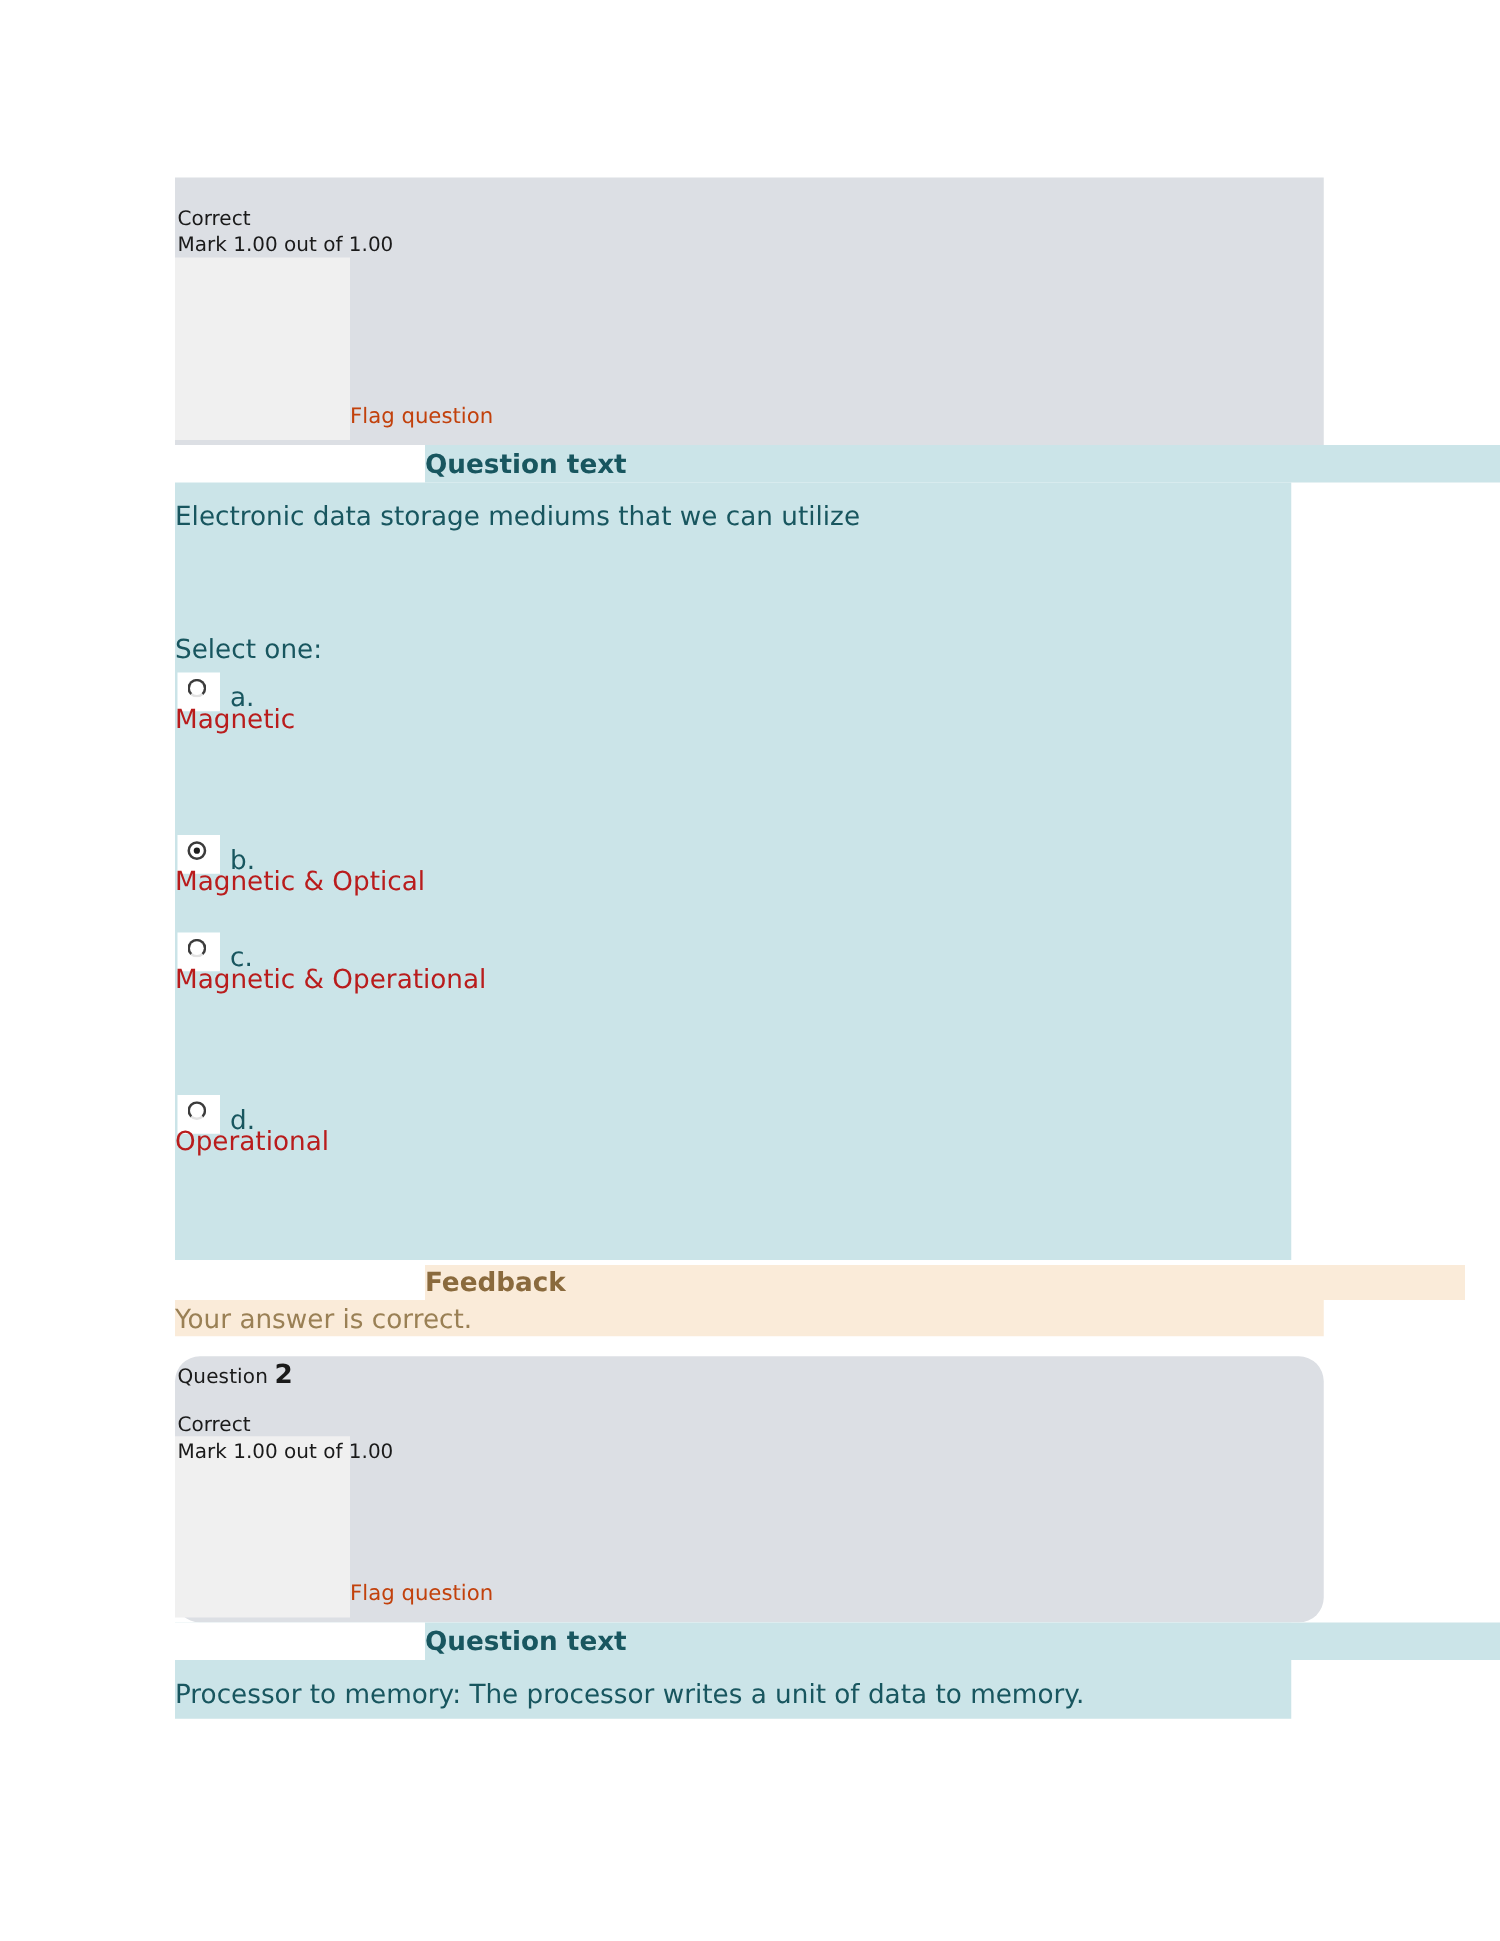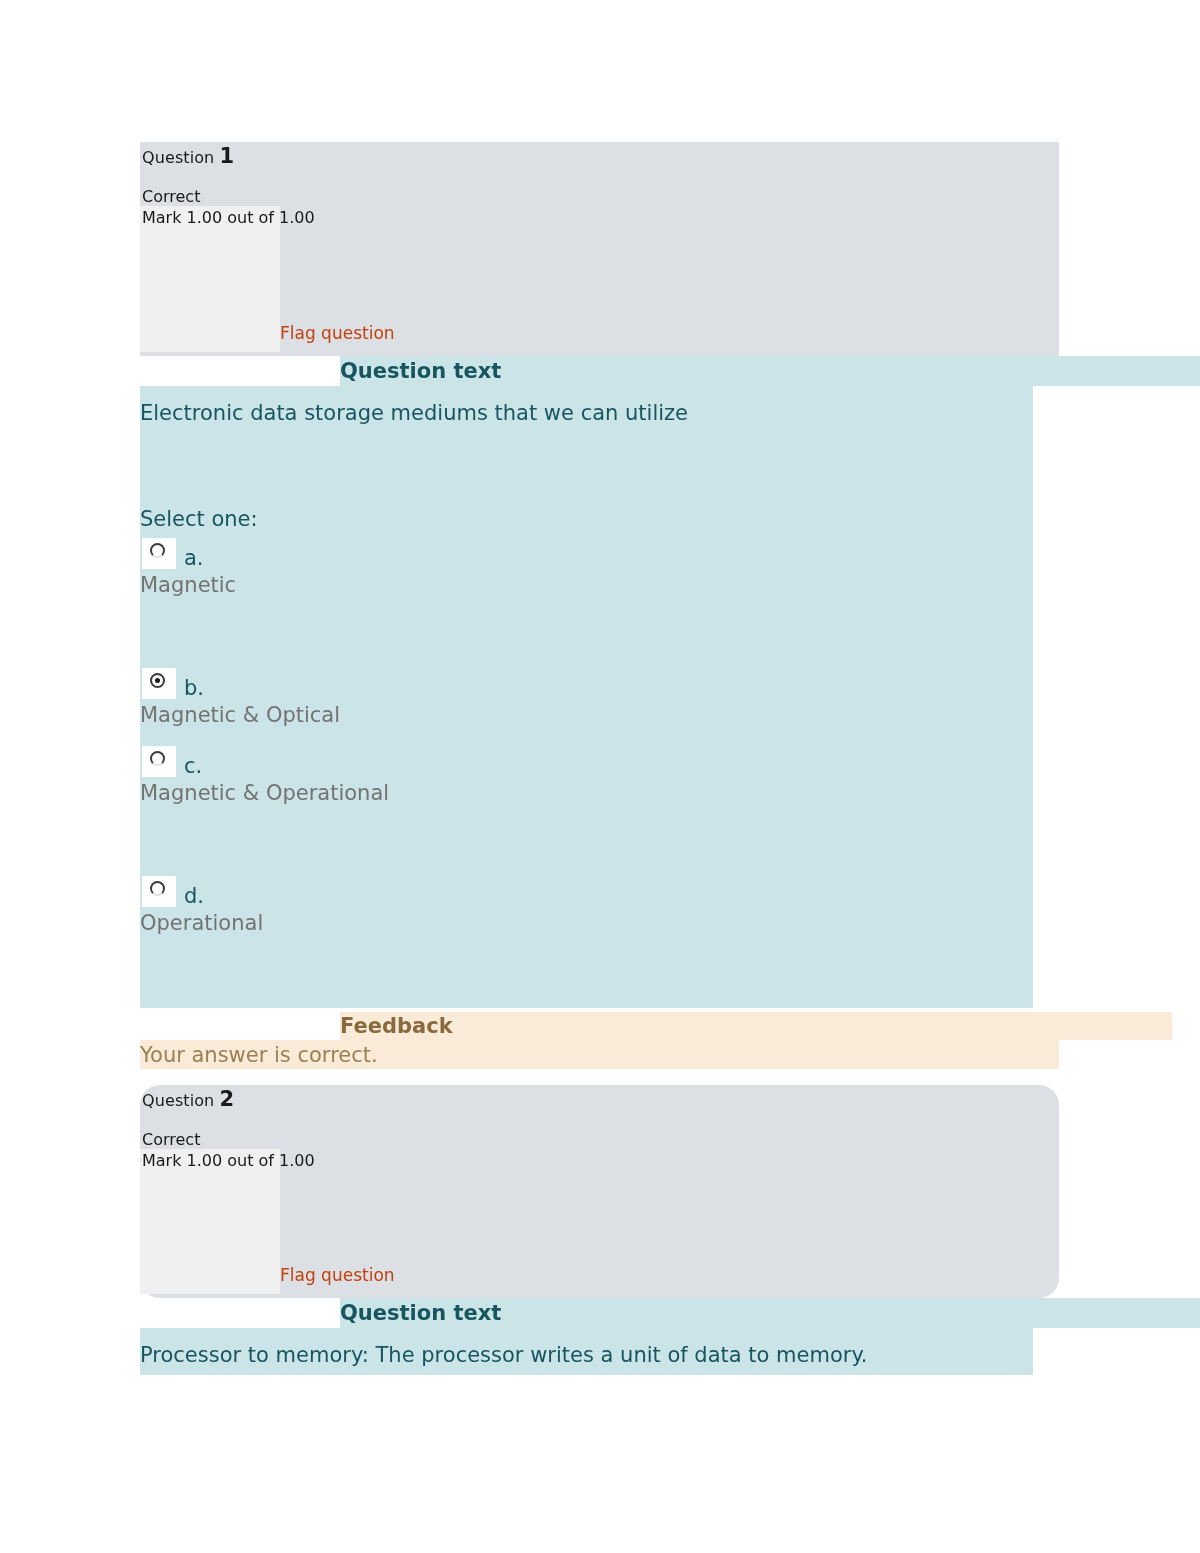--- a/index.html
+++ b/index.html
@@ -159,24 +159,24 @@
     position: absolute;
     left: 44px;
     top: 8px;
     font-size: 21px;
     line-height: 24px;
     color: #18565f;
   }
   .ans-text {
     position: absolute;
     left: 0px;
-    top: 34px;
-    font-size: 21px;
-    line-height: 26px;
-    color: #737373;
+    top: 24px;
+    font-size: 21px;
+    line-height: 26px;
+    color: #b91c1c;
     white-space: nowrap;
     text-align: center;
   }
 
   
   .fb-block {
     position: absolute;
     left: 140px;
     width: 919px;
     background: #faebd9;
@@ -215,22 +215,20 @@
   }
 </style>
 </head>
 <body>
 
 <div class="page">
 
   <div class="q-info" style="top:142px; height:214px;">
     <div class="q-info-inner"></div>
     <div class="q-info-text">
-      <div class="q-num"><span>Question</span>
-        <b>1</b></div>
       <div class="q-state">Correct</div>
       <div class="q-mark">Mark 1.00 out of 1.00</div>
     </div>
     <div class="flag-q" style="top:181px;">Flag question</div>
   </div>
 
   <div class="q-body" style="top:356px; height:652px;">
     <div class="q-head-row"></div>
     <div class="q-head-label">Question text</div>
 

